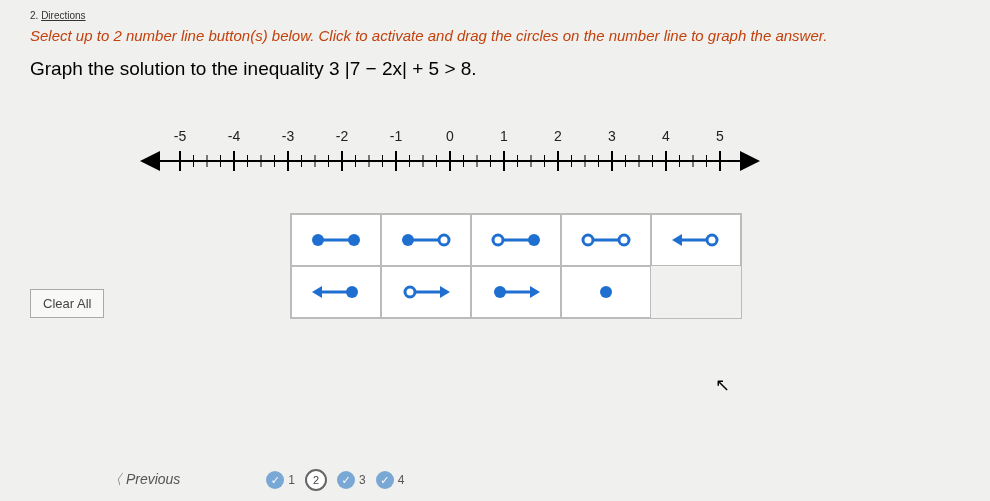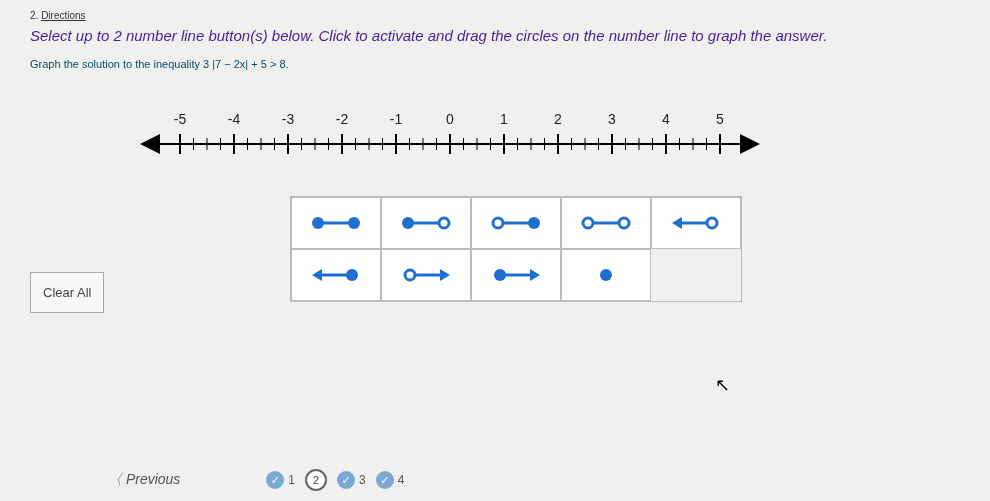--- a/index.html
+++ b/index.html
@@ -8,22 +8,22 @@
     background: #f0f0ee;
     width: 990px;
     height: 501px;
     overflow: hidden;
     padding: 10px 30px;
     color: #333;
     position: relative;
   }
   .header-line { font-size: 10px; margin-bottom: 6px; }
   .underline { text-decoration: underline; }
-  .directions { font-style: italic; font-size: 15px; color: #4c1d95; margin-bottom: 14px; }
-  .question { font-size: 11px; color: #0c4a6e; margin-bottom: 24px; }
+  .directions { font-style: italic; font-size: 15px; color: #c2410c; margin-bottom: 14px; }
+  .question { font-size: 19px; color: #000000; margin-bottom: 31px; }
   .numberline-wrap { margin: 10px 0 18px 100px; }
   .numberline { width: 640px; height: 80px; }
   .tool-grid {
     display: inline-grid;
     grid-template-columns: repeat(5, 90px);
     grid-template-rows: repeat(2, 52px);
     border: 1px solid #bbb;
     margin-left: 260px;
   }
   .tool-cell {
@@ -33,21 +33,21 @@
     justify-content: center;
     background: #fff;
     cursor: pointer;
   }
   .tool-cell svg { width: 60px; height: 28px; }
   .clear-row { margin-top: -30px; }
   .clear-btn {
     display: inline-block;
     border: 1px solid #aaa;
     background: #f8f8f6;
-    padding: 12px 12px;
+    padding: 6px 12px;
     font-size: 13px;
     color: #444;
     cursor: pointer;
   }
   .footer {
     position: absolute;
     bottom: 8px;
     left: 100px;
     display: flex;
     align-items: center;

